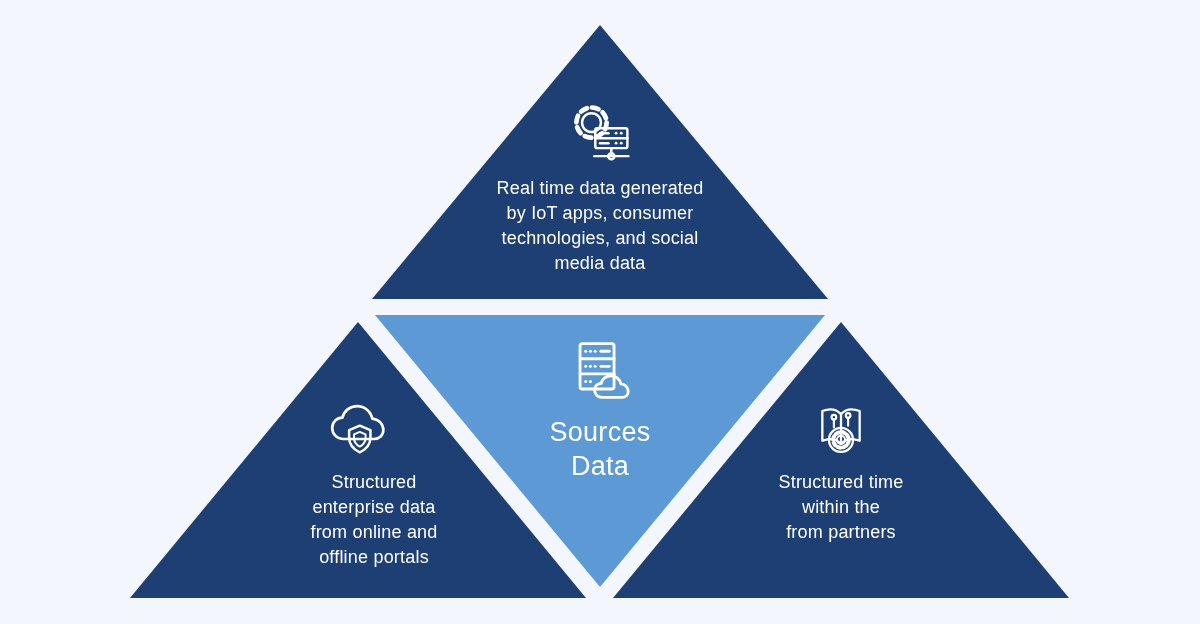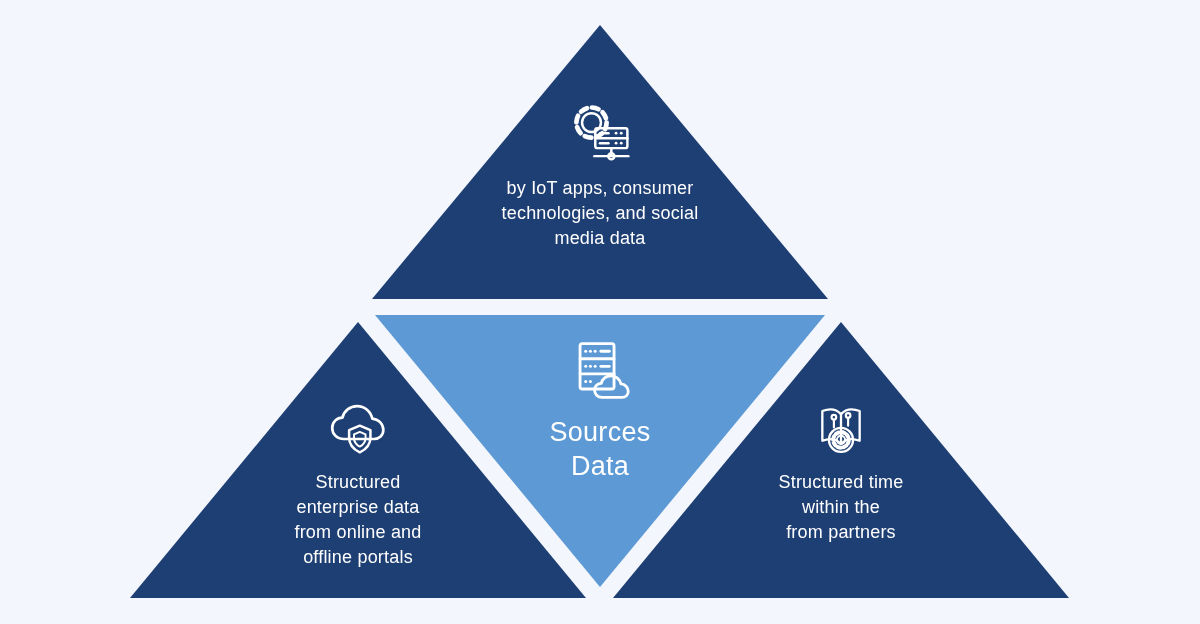--- a/index.html
+++ b/index.html
@@ -88,31 +88,32 @@
     <line class="ln" x1="28" y1="32" x2="28" y2="23" stroke-width="2.4"></line>
     <circle class="ln" cx="28" cy="20.5" r="2.6" stroke-width="2.4"></circle>
     <line class="ln" x1="44" y1="30" x2="44" y2="21" stroke-width="2.4"></line>
     <circle class="ln" cx="44" cy="18.5" r="2.6" stroke-width="2.4"></circle>
     <circle class="ln" cx="36" cy="46" r="13.5" stroke-width="2.6" fill="var(--dark)"></circle>
     <circle class="ln" cx="36" cy="46" r="8.7" stroke-width="4.6" stroke-dasharray="3.9 2.93"></circle>
     <circle class="ln" cx="36" cy="46" r="4.6" stroke-width="2.2"></circle>
   </svg>
 
   <div class="txt" style="left:440px;top:176px;width:320px;">
+    <div>Real time data generated</div>
     <div>by IoT apps, consumer</div>
     <div>technologies, and social</div>
     <div>media data</div>
   </div>
 
   <div class="title" style="left:490px;top:415px;width:220px;">
     <div>Sources</div>
     <div>Data</div>
   </div>
 
-  <div class="txt" style="left:228px;top:470px;width:260px;">
+  <div class="txt" style="left:244px;top:470px;width:260px;">
     <div>Structured</div>
     <div>enterprise data</div>
     <div>from online and</div>
     <div>offline portals</div>
   </div>
 
   <div class="txt" style="left:711px;top:470px;width:260px;">
     <div>Structured time</div>
     <div>within the</div>
     <div>from partners</div>

